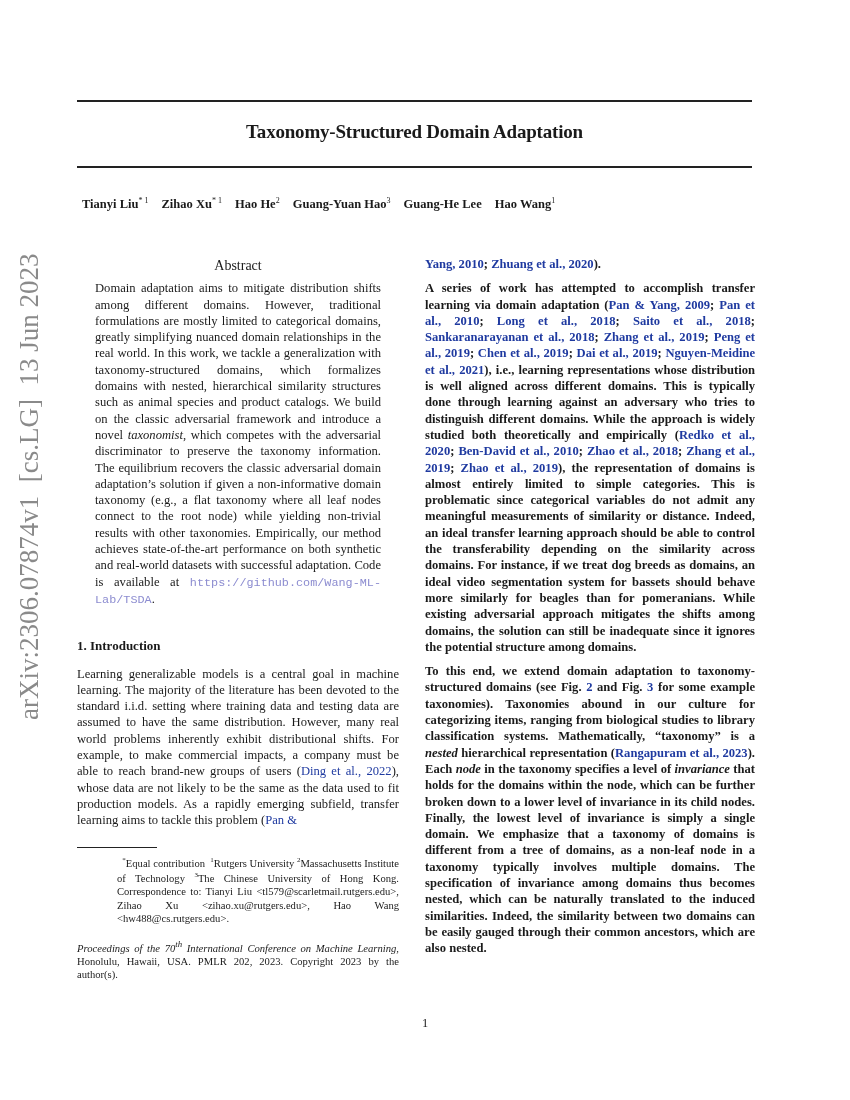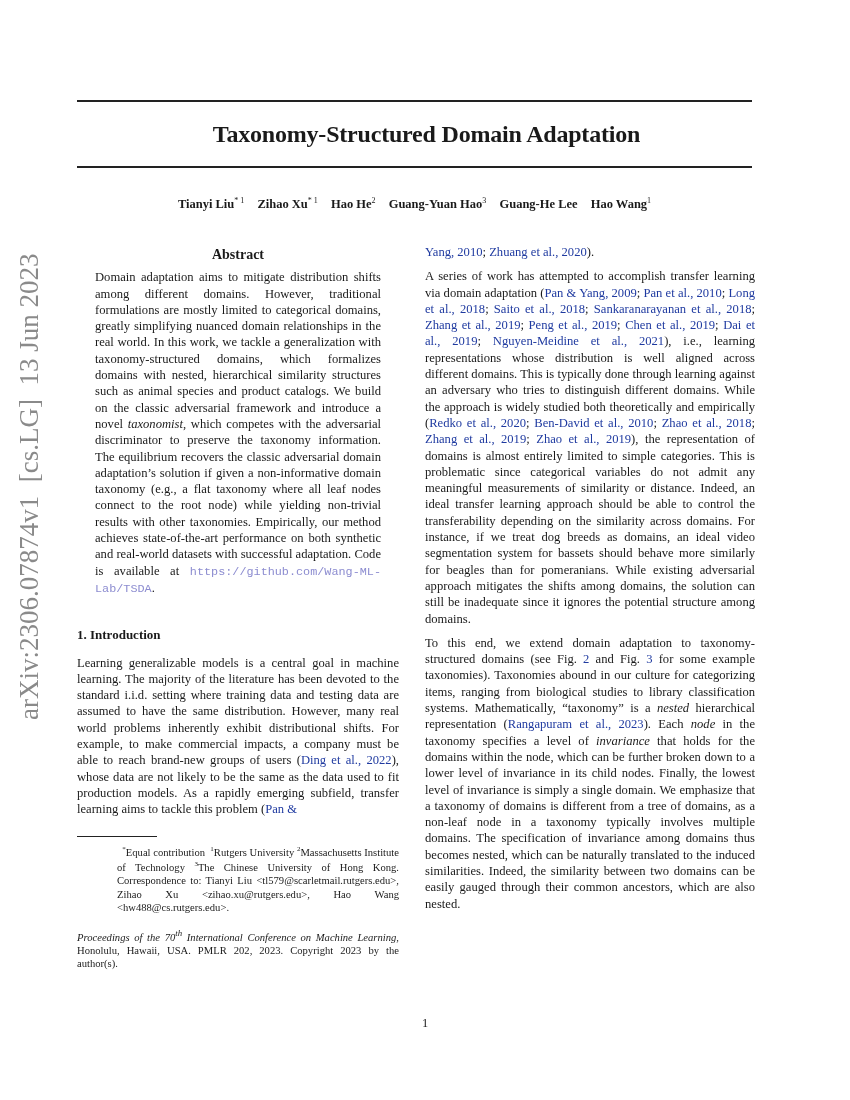--- a/index.html
+++ b/index.html
@@ -1,32 +1,32 @@
 <!DOCTYPE html>
 <html><head>
 <meta charset="utf-8">
 <style>
   html, body { margin: 0; padding: 0; background: #ffffff; }
   body { width: 850px; height: 1100px; position: relative; overflow: hidden;
          font-family: "Liberation Serif", "DejaVu Serif", serif; color: #1a1a1a; }
   .rule { position: absolute; left: 77px; width: 675px; height: 2px; background: #222; }
   #rule-top { top: 100px; }
   #rule-bottom { top: 166px; }
-  .title { position: absolute; top: 121px; left: 89px; width: 675px; text-align: center;
-           font-weight: bold; font-size: 24px; letter-spacing: -0.2px; }
-  .authors { position: absolute; top: 196px; left: 77px; width: 675px; text-align: center;
+  .title { position: absolute; top: 121px; left: 77px; width: 675px; text-align: center;
+           font-weight: bold; font-size: 19px; letter-spacing: -0.2px; }
+  .authors { position: absolute; top: 196px; left: 77px; width: 675px; text-align: left;
              font-weight: bold; font-size: 12.5px; }
   .authors .author { margin: 0 5px; }
   .authors sup { font-weight: normal; font-size: 8px; }
   .arxiv { position: absolute; left: 14px; top: 720px; transform-origin: left top;
            transform: rotate(-90deg); font-size: 27px; color: #8a8a8a; white-space: pre; }
   .col { position: absolute; font-size: 12.6px; line-height: 16.3px; text-align: justify; }
   #col-left { left: 77px; width: 322px; top: 242px; }
-  #col-right { left: 425px; width: 330px; top: 244px; }
-  .abstract-h { text-align: center; font-weight: bold; font-size: 14px; margin: 5px 0 6px 0; }
+  #col-right { left: 425px; width: 330px; top: 256px; font-weight: bold; }
+  .abstract-h { text-align: center; font-weight: normal; font-size: 14px; margin: 16px 0 6px 0; }
   .abstract-body { margin: 0 18px; }
   .sec-h { font-weight: bold; font-size: 13px; margin: 30px 0 11px 0; }
   p { margin: 0 0 8px 0; }
   a.cite { color: #1f3aa0; text-decoration: none; }
   .mono { font-family: "Liberation Mono", "DejaVu Sans Mono", monospace; color: #8c8cd0; font-size: 11.8px; }
   .fn-rule { width: 80px; height: 1px; background: #222; margin: 18px 0 6px 0; }
   .footnote { font-size: 10.6px; line-height: 13.4px; text-align: justify; margin-left: 40px; }
   .footnote sup { font-size: 7px; }
   .proc { font-size: 10.6px; line-height: 13.4px; margin-top: 12px; }
   .page-num { position: absolute; top: 1016px; left: 0; width: 850px; text-align: center; font-size: 12.5px; }

